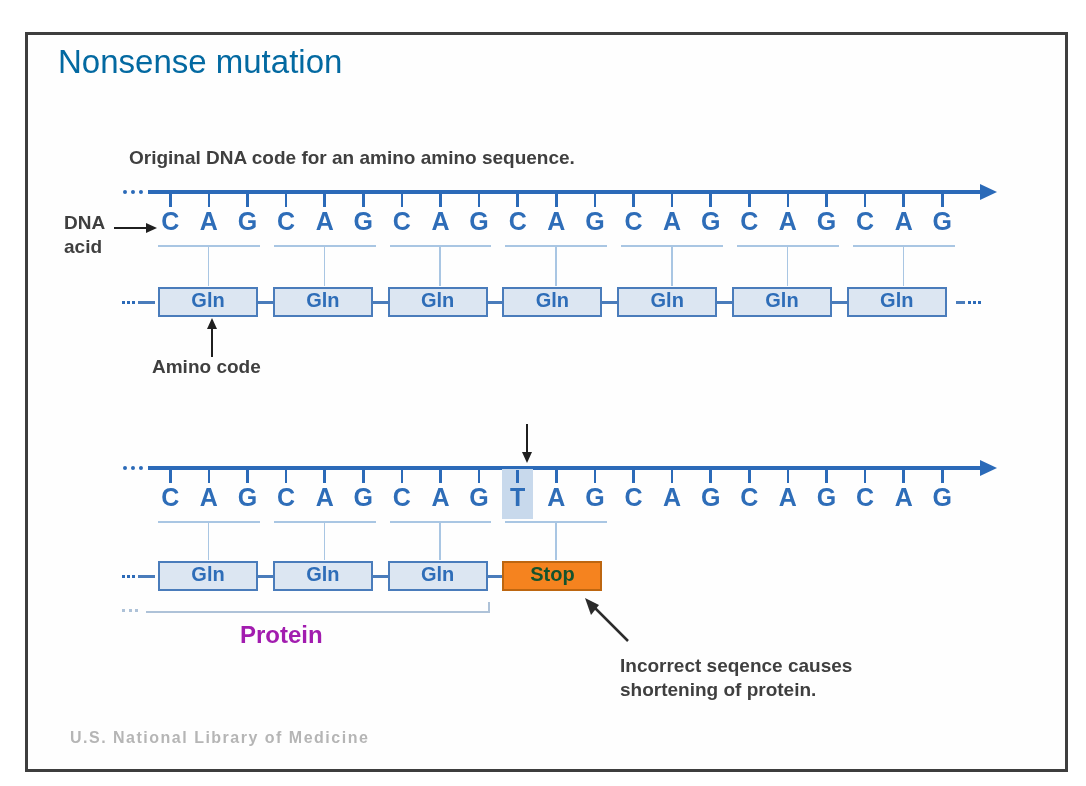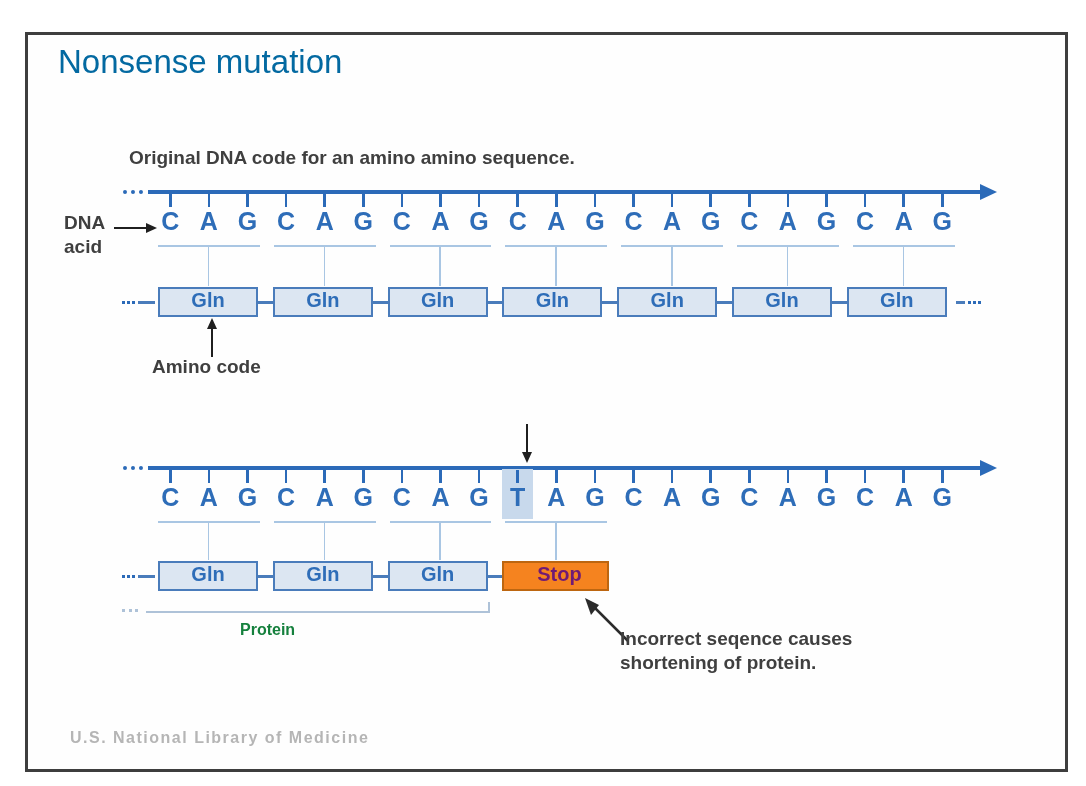--- a/index.html
+++ b/index.html
@@ -26,43 +26,43 @@
   .base-letter{font-size:25px;font-weight:bold;color:var(--blue);line-height:29px;position:relative;z-index:1;}
   .codon-underline{position:absolute;left:7px;right:7px;bottom:0;height:2px;background:var(--link);}
   .codon-connector{position:absolute;left:50%;margin-left:-1px;top:53px;width:1.5px;background:var(--link);}
   #letters1 .codon-connector{height:39px;}
   #letters2 .codon-connector{height:37px;}
   .base-cell.hl::before{content:'';position:absolute;left:4px;right:4px;top:-1px;height:50px;background:var(--hl);z-index:0;}
   
   .aa-row{left:130px;display:flex;align-items:center;}
   .aa-box{width:96px;height:26px;border:2.5px solid var(--boxborder);background:var(--boxfill);
           display:flex;align-items:flex-start;justify-content:center;font-size:20px;font-weight:bold;color:var(--blue);}
-  .aa-box.stop{background:var(--orange);border-color:var(--orangeborder);color:#701a75;padding-left:7px;}
+  .aa-box.stop{background:var(--orange);border-color:var(--orangeborder);color:#14532d;}
   .aa-link{width:14.8px;height:3px;background:var(--boxborder);}
   .row-lead,.row-tail{display:flex;align-items:center;gap:3px;}
   .mini-dots{width:13px;height:0;border-top:3.5px dotted var(--strand);}
   .mini-dash{width:17px;height:3px;background:var(--boxborder);}
   
   .h-arrow{display:flex;align-items:center;}
   .h-arrow .shaft{width:32px;height:2.5px;background:var(--arrow);}
   .h-arrow .tip{width:0;height:0;border-top:5.5px solid transparent;border-bottom:5.5px solid transparent;border-left:11px solid var(--arrow);}
   .v-arrow{display:flex;flex-direction:column;align-items:center;}
   .v-arrow .shaft{width:2.5px;height:28px;background:var(--arrow);}
   .v-arrow .tip-up{width:0;height:0;border-left:5.5px solid transparent;border-right:5.5px solid transparent;border-bottom:11px solid var(--arrow);}
   .v-arrow .tip-down{width:0;height:0;border-left:5.5px solid transparent;border-right:5.5px solid transparent;border-top:11px solid var(--arrow);}
   .label-ink{font-size:19px;font-weight:bold;color:var(--ink);line-height:24px;white-space:nowrap;}
   .dna-label{left:36px;top:176px;}
   .amino-label{left:124px;top:320px;}
   .annotation{left:396px;top:330px;line-height:22px;}
-  .note{left:592px;top:592px;line-height:24px;}
+  .note{left:592px;top:619px;line-height:24px;}
   
   .protein-bracket{left:118px;top:567px;width:344px;height:9px;border-bottom:2px solid var(--bracket);}
   .protein-bracket::after{content:'';position:absolute;right:0;bottom:0;width:2px;height:9px;background:var(--bracket);}
   .bracket-dots{left:94px;top:574px;width:16px;height:0;border-top:3px dotted var(--bracket);}
-  .protein-label{left:212px;top:586px;font-size:16px;font-weight:bold;color:#15803d;}
+  .protein-label{left:212px;top:586px;font-size:24px;font-weight:bold;color:#a21caf;}
   .footer{left:42px;top:694px;font-size:16px;font-weight:bold;color:var(--muted);letter-spacing:1.5px;white-space:nowrap;}
 </style>
 </head>
 <body>
 
 <div class="frame">
 
   <div class="abs title">Nonsense mutation</div>
 
   <div class="abs caption">Original DNA code for an amino amino sequence.</div>

